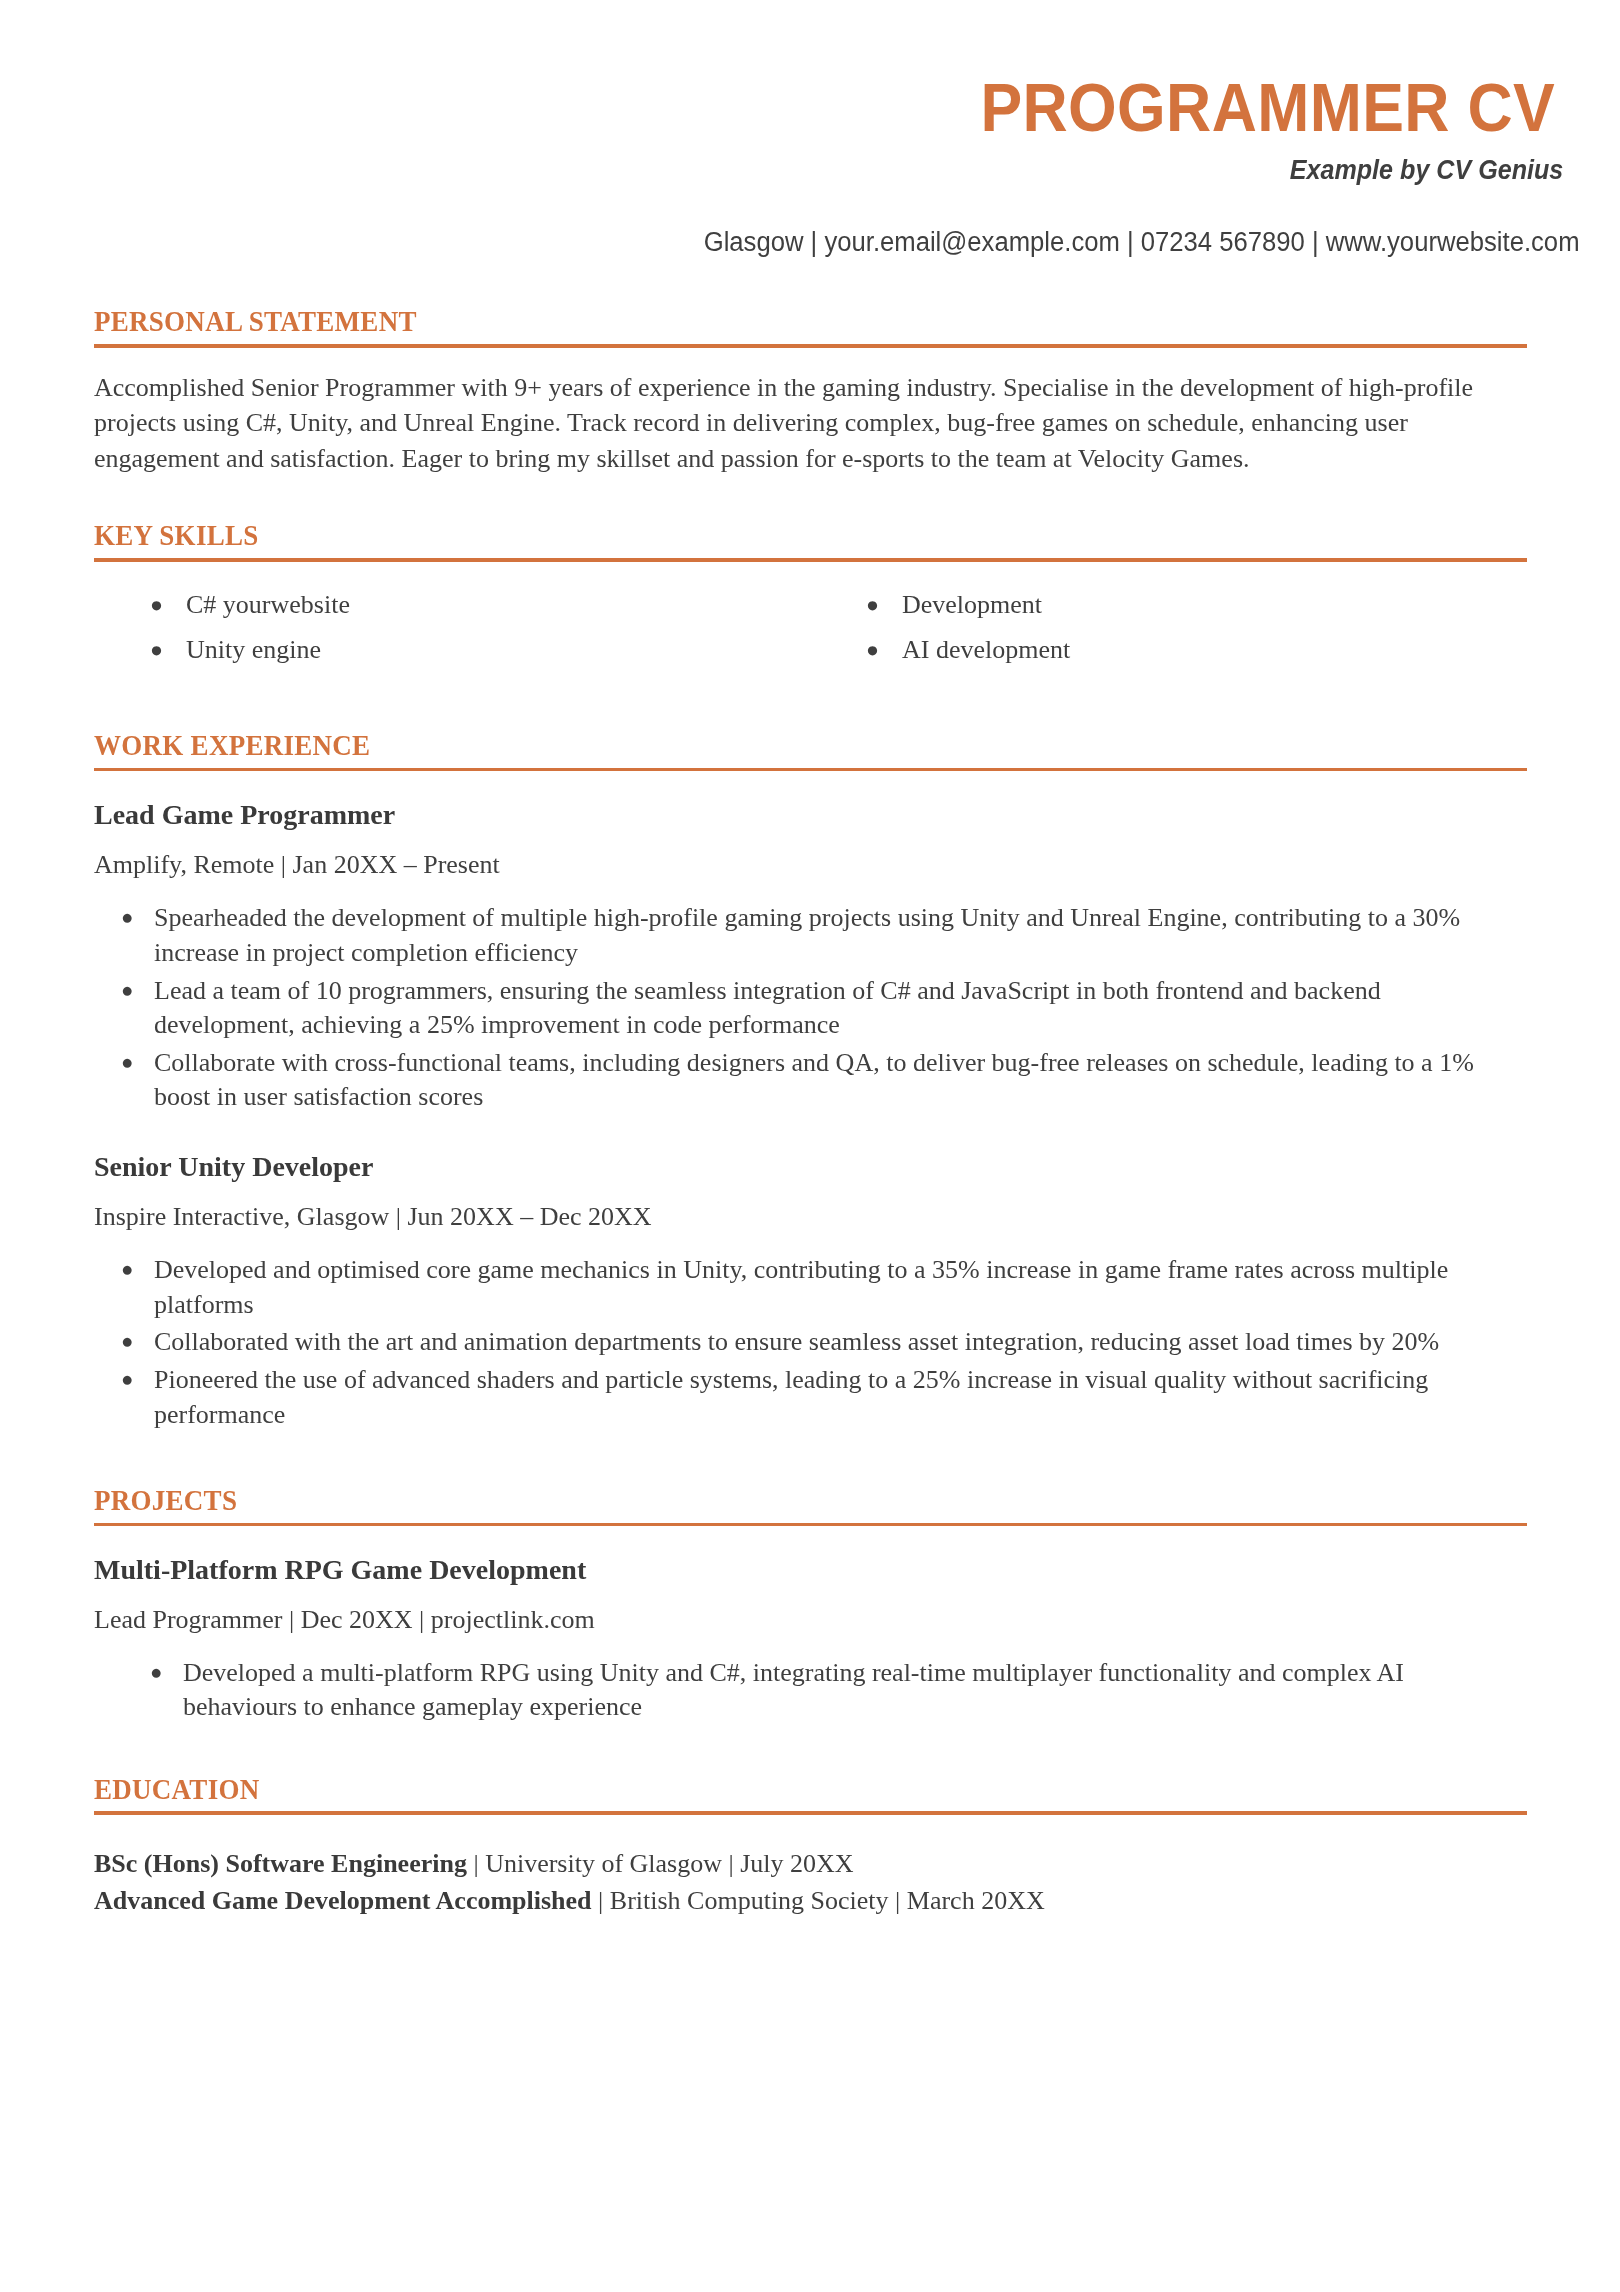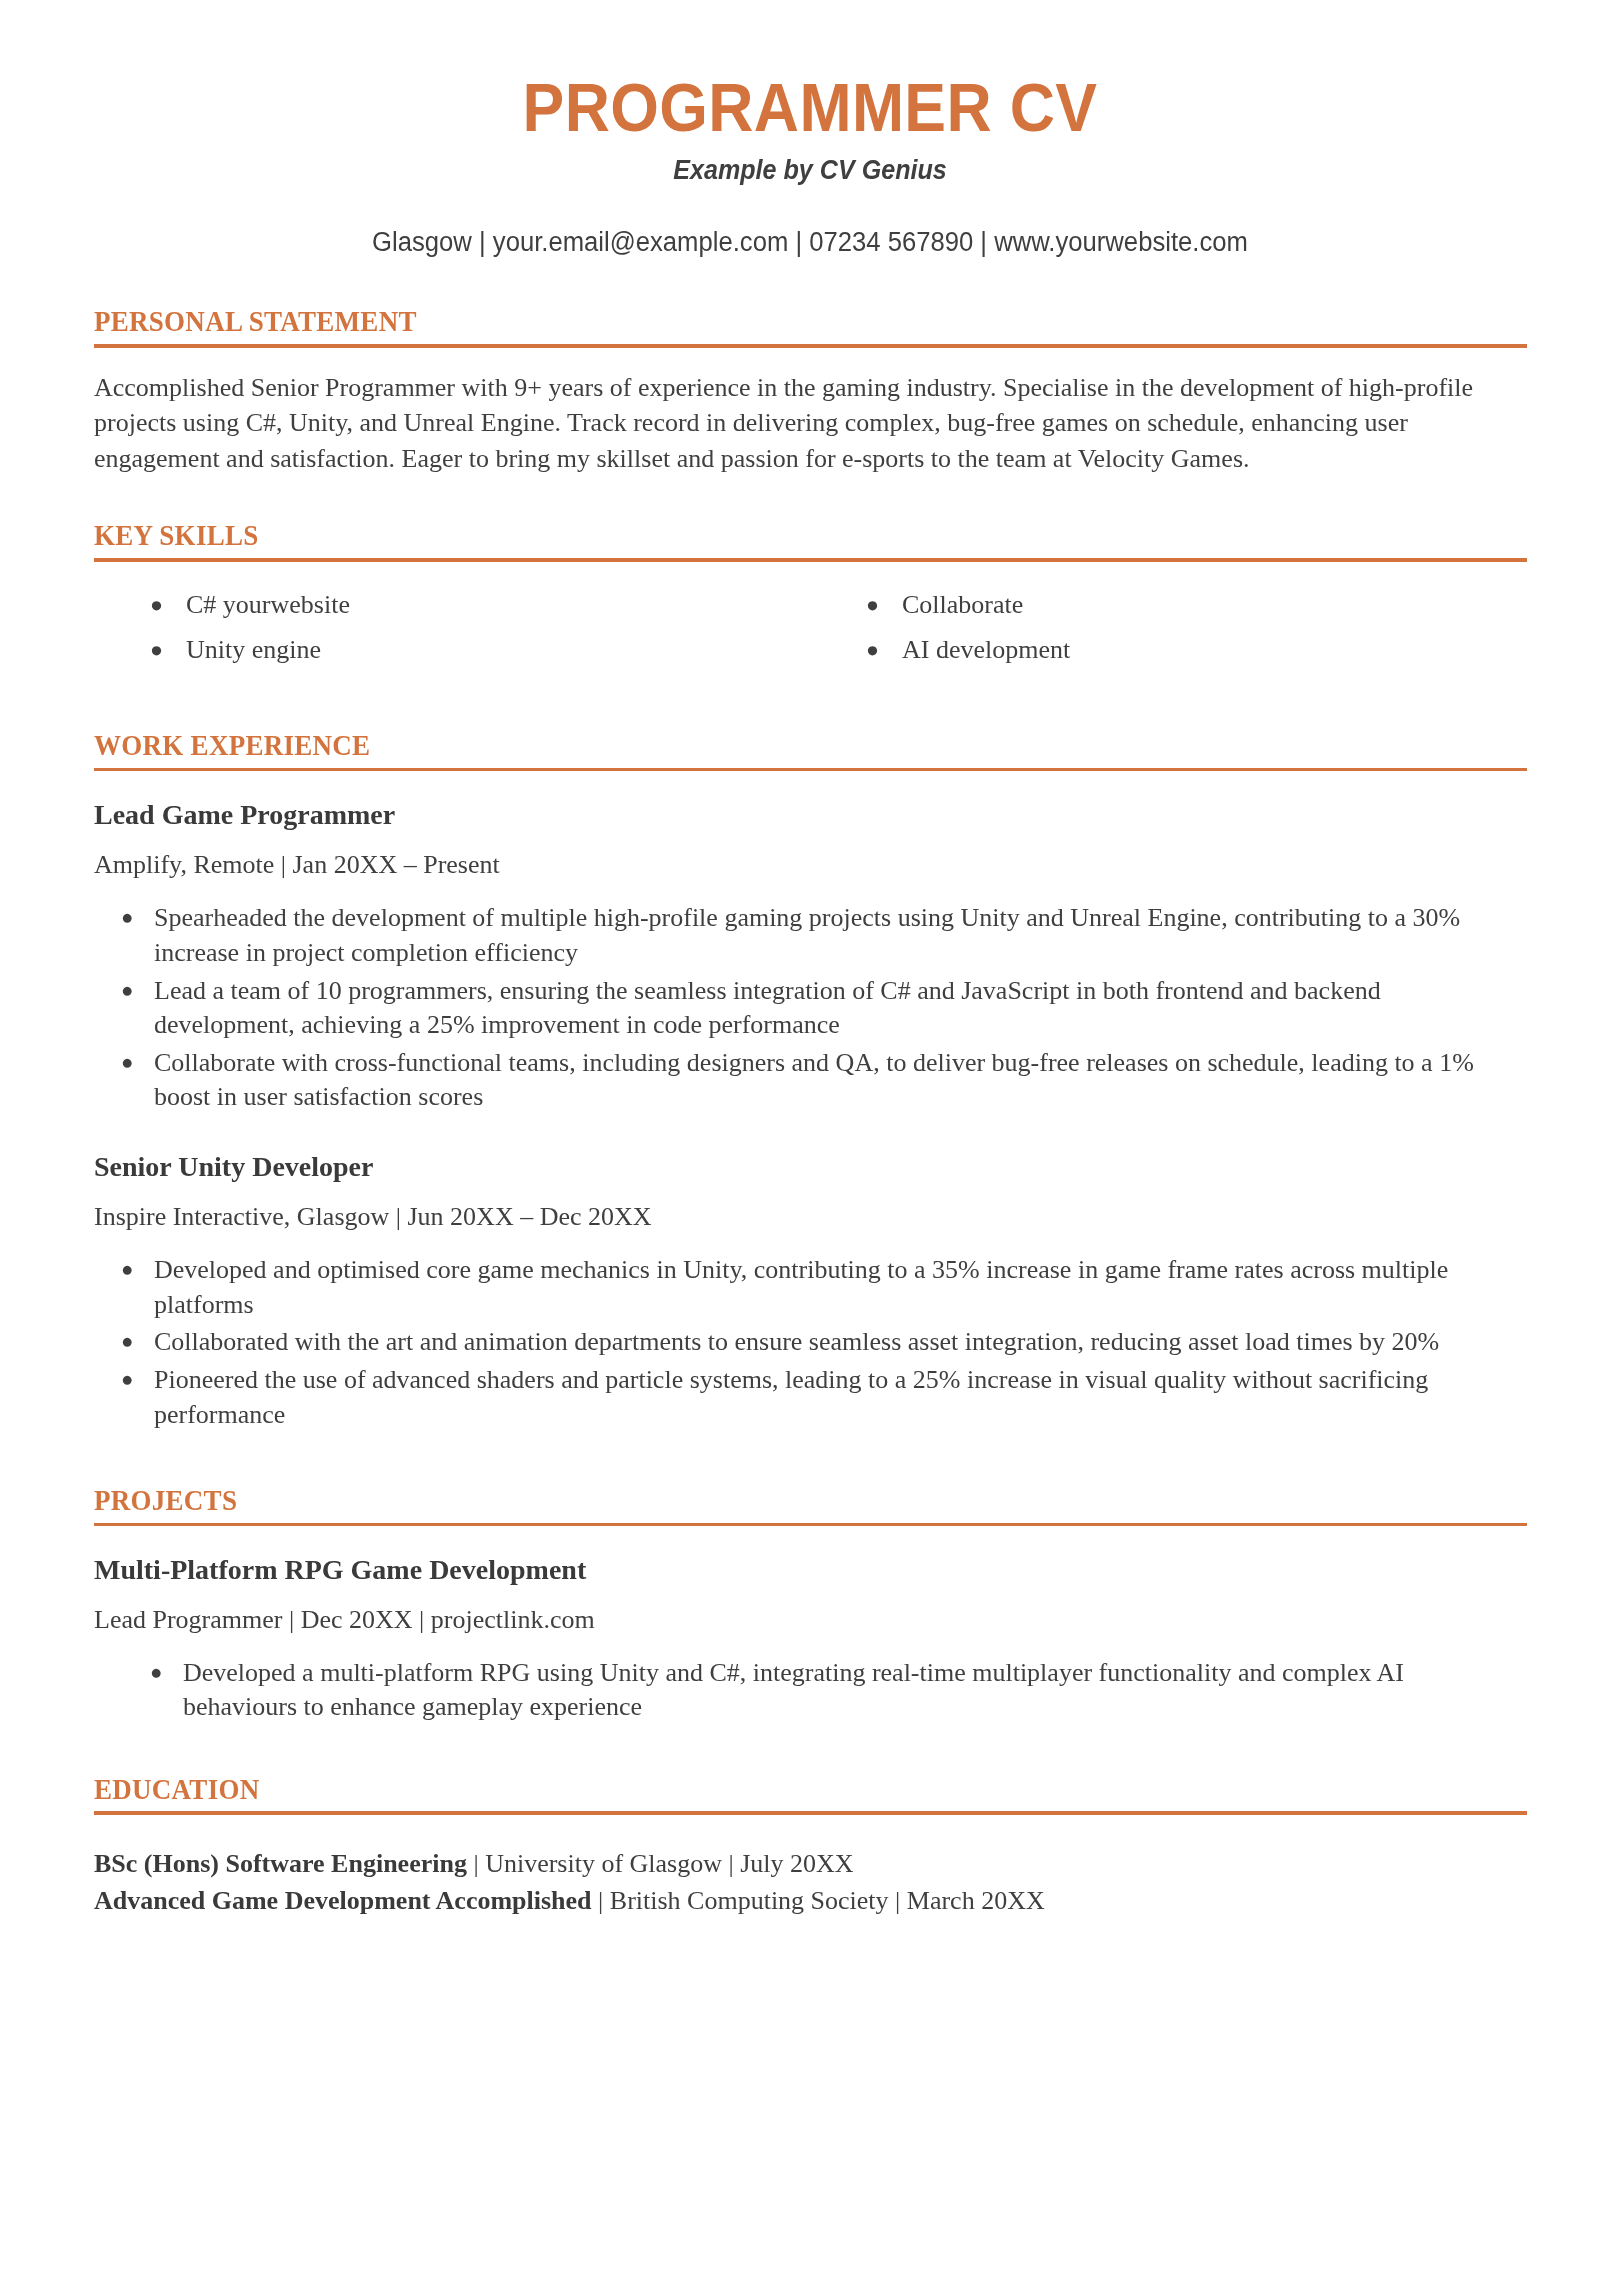--- a/index.html
+++ b/index.html
@@ -14,21 +14,21 @@
     background: #ffffff;
     font-family: "Liberation Sans", "DejaVu Sans", sans-serif;
     color: #404040;
     box-sizing: border-box;
     overflow: hidden;
   }
 
   
   .header {
     padding-top: 73px;
-    text-align: center;
+    text-align: right;
   }
   .cv-title {
     font-size: 68px;
     font-weight: bold;
     letter-spacing: 0.4px;
     color: #d3733d;
     line-height: 1.0;
     margin: 0;
     transform: scaleX(0.92);
   }
@@ -189,21 +189,21 @@
           <span>C# yourwebsite</span>
         </div>
         <div class="skill-item">
           <span class="skill-bullet">●</span>
           <span>Unity engine</span>
         </div>
       </div>
       <div class="skills-col">
         <div class="skill-item">
           <span class="skill-bullet">●</span>
-          <span>Collaborate</span>
+          <span>Development</span>
         </div>
         <div class="skill-item">
           <span class="skill-bullet">●</span>
           <span>AI development</span>
         </div>
       </div>
     </div>
   </div>
 
   <div class="section sp-work">

